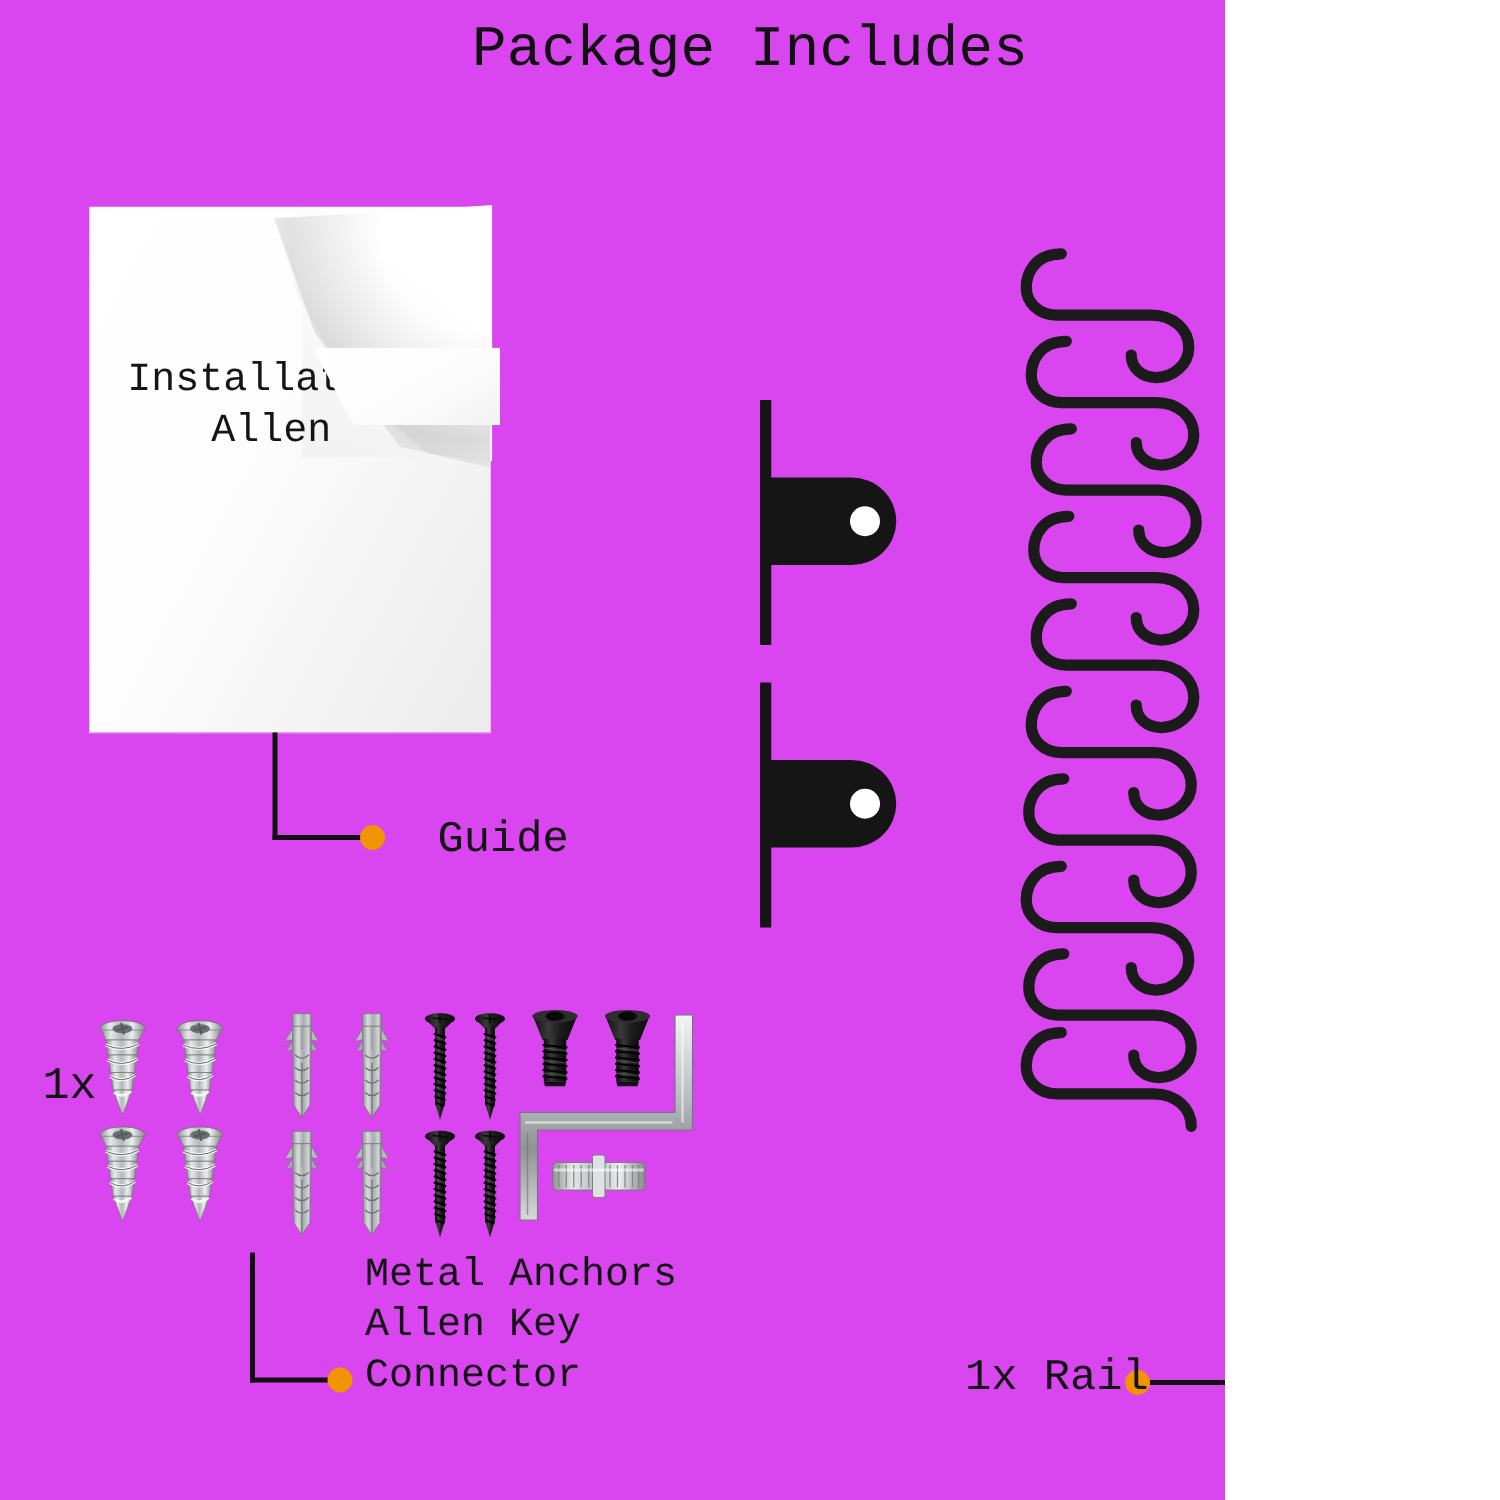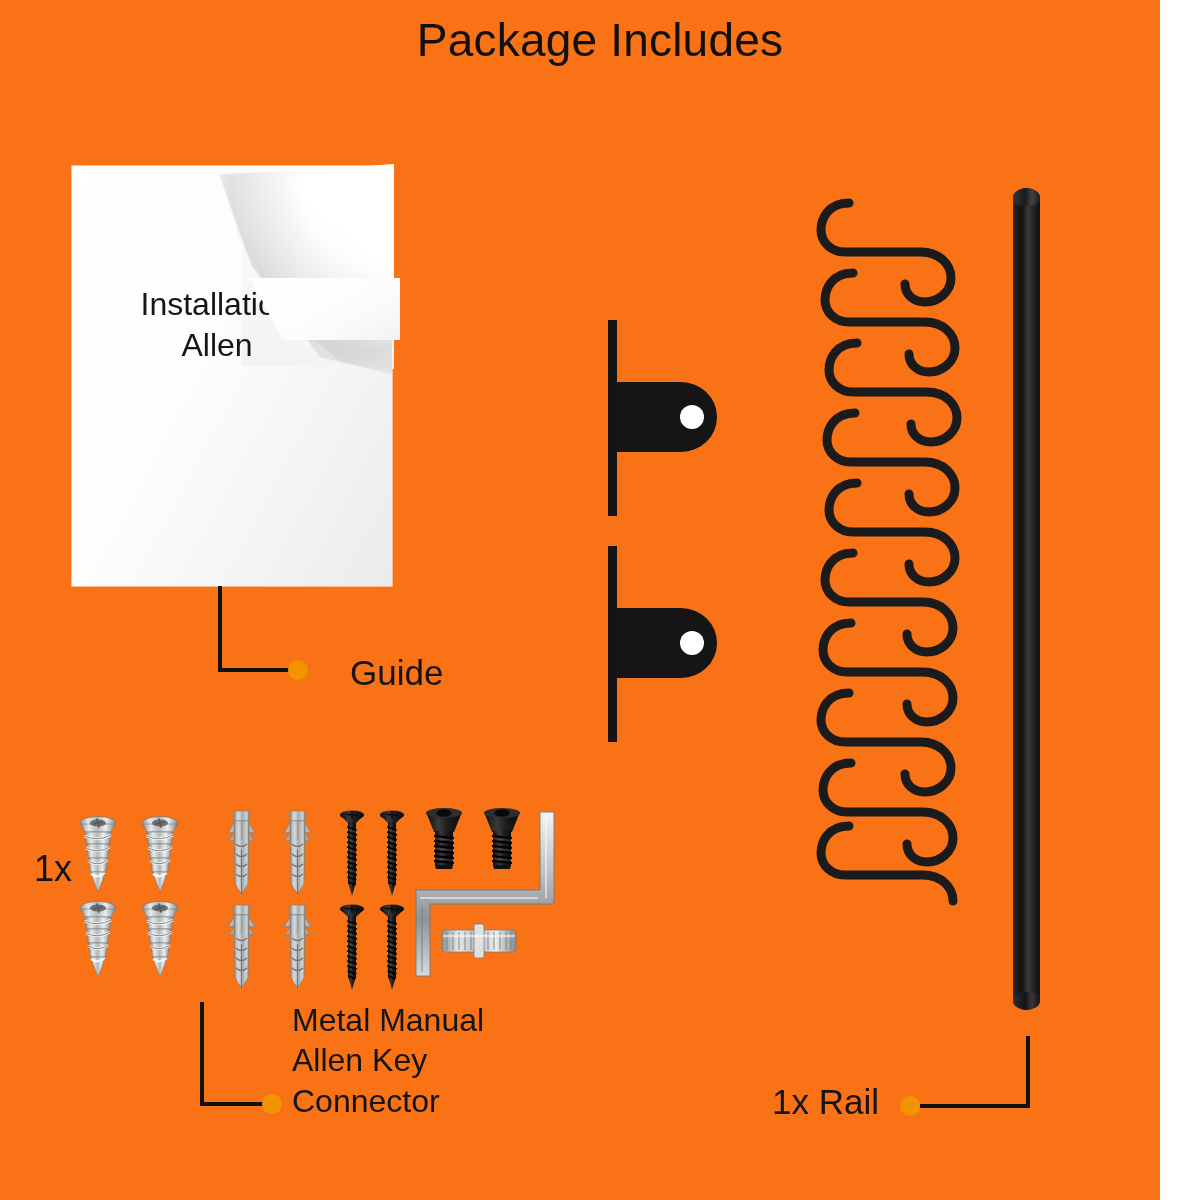--- a/index.html
+++ b/index.html
@@ -7,24 +7,25 @@
     margin: 0;
     padding: 0;
     background: #ffffff;
   }
   body {
     font-family: "Liberation Sans", sans-serif;
     color: #1a1a1a;
   }
   #canvas {
     position: relative;
-    width: 1160px;
+    width: 980px;
     height: 1200px;
-    background: #f97316;
+    background: #d946ef;
     overflow: hidden;
+    font-family: Liberation Mono, monospace;
   }
 
   
   #title {
     position: absolute;
     top: 16px;
     left: 0;
     width: 1200px;
     text-align: center;
     font-size: 46px;
@@ -493,18 +494,18 @@
         <path d="M383 130 L455 130" stroke="#ffffff" stroke-width="2.4" opacity="0.55"></path>
       </g>
     </svg>
   </div>
 
   <div class="leader-v" style="left:200px; top:1002px; height:104px;"></div>
   <div class="leader-h" style="left:200px; top:1102px; width:66px;"></div>
   <div class="dot" style="left:262px; top:1094px;"></div>
 
   <div id="hw-labels">
-    <div>Metal Manual</div>
+    <div>Metal Anchors</div>
     <div>Allen Key</div>
     <div>Connector</div>
   </div>
 
 </div>
 
 </body></html>

